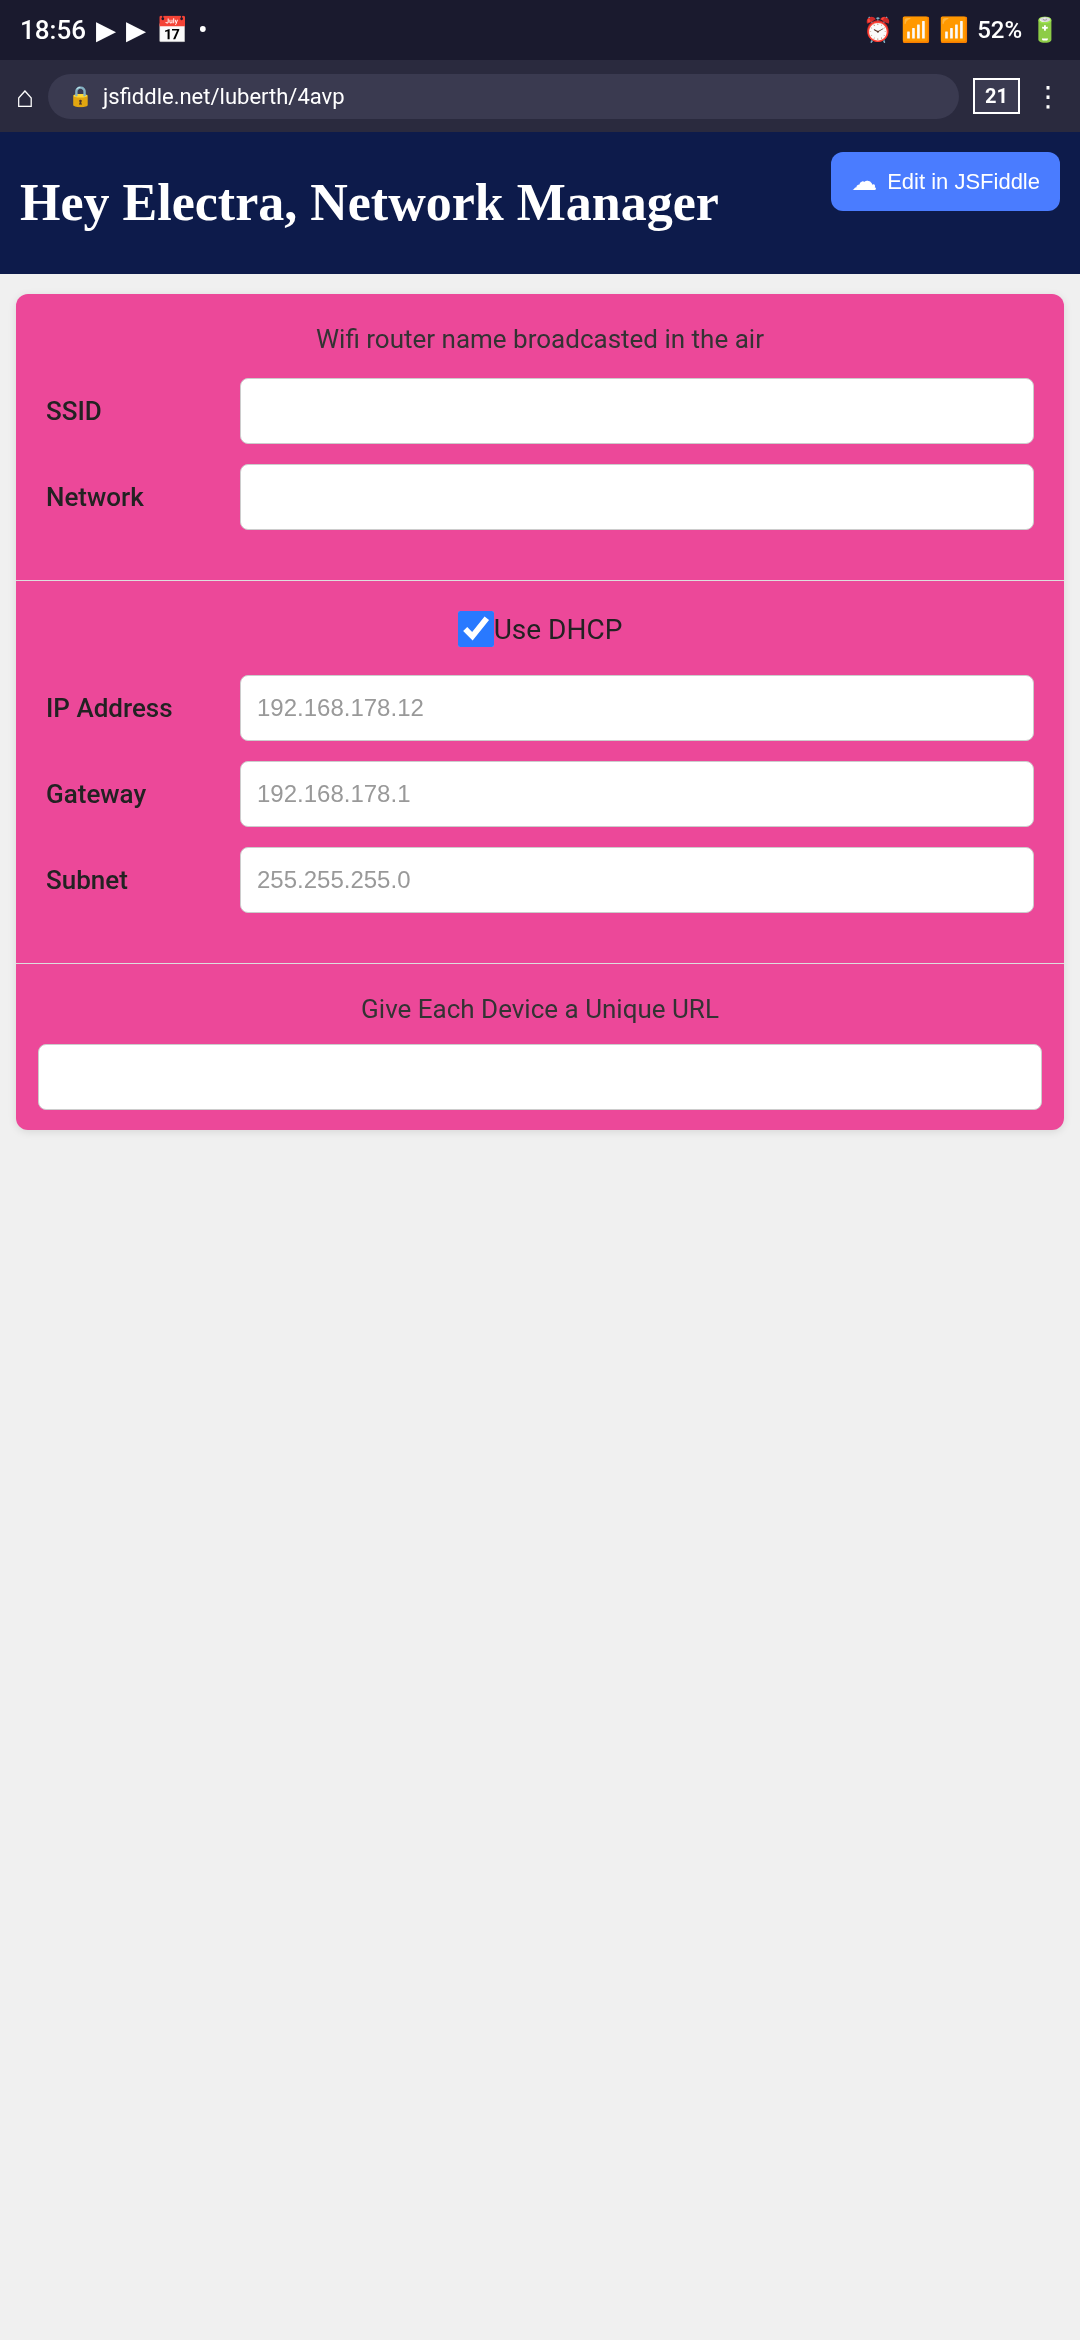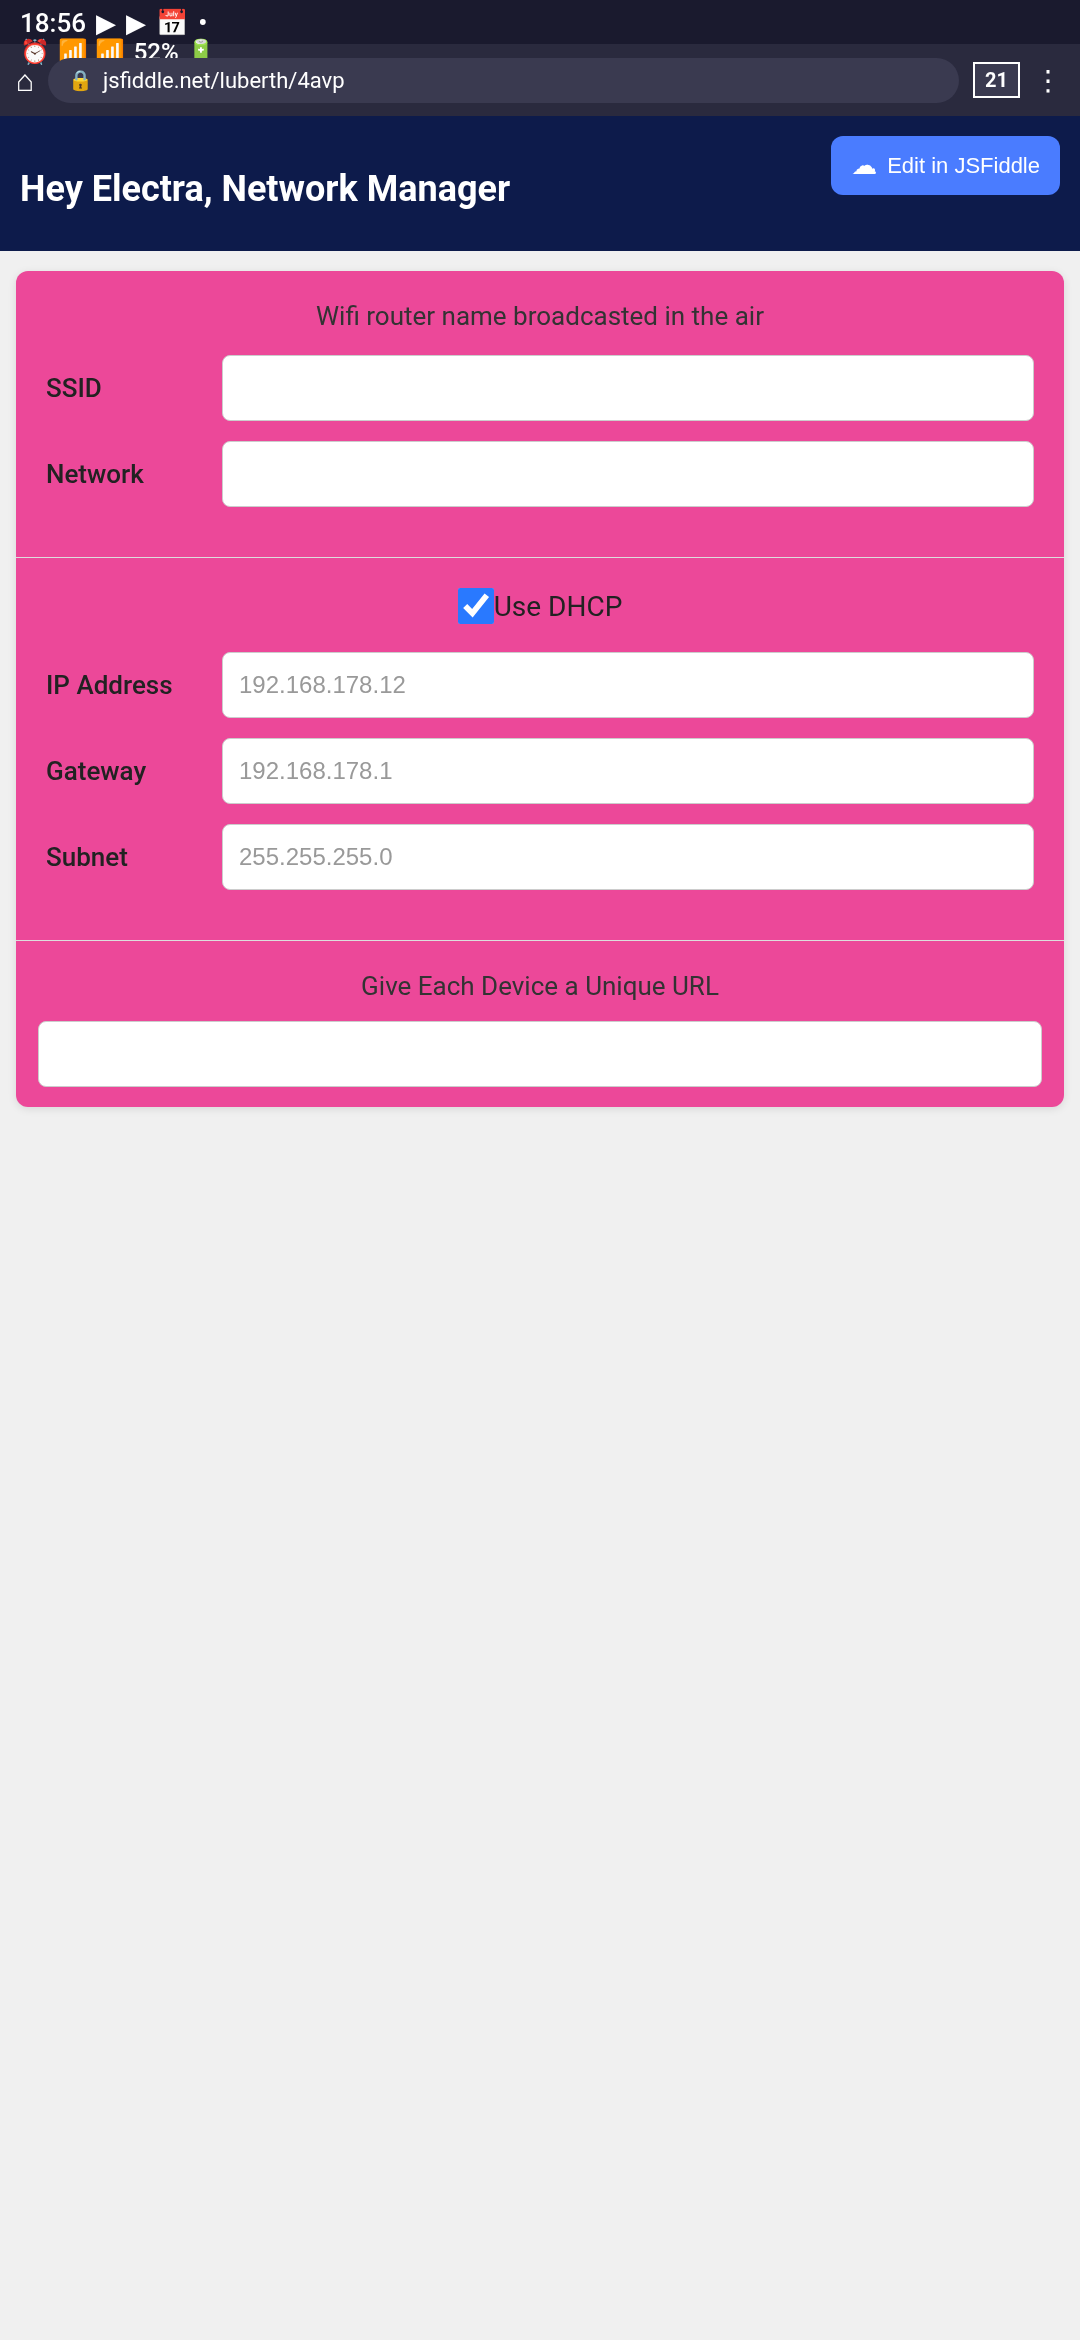--- a/index.html
+++ b/index.html
@@ -18,24 +18,23 @@
       min-height: 2340px;
     }
 
     
     .status-bar {
       background: #1a1a2e;
       color: white;
       display: flex;
       justify-content: space-between;
       padding: 8px 20px;
-      height: 44px;
+      height: 60px;
       font-size: 26px;
       font-weight: 500;
-      flex-direction: column;
     }
 
     .status-left {
       display: flex;
       align-items: center;
       gap: 10px;
     }
 
     .status-right {
       display: flex;
@@ -118,24 +117,25 @@
       cursor: pointer;
       font-weight: 500;
     }
 
     .jsfiddle-cloud-icon {
       font-size: 26px;
     }
 
     .app-title {
       color: white;
-      font-size: 36px;
+      font-size: 52px;
       font-weight: bold;
-      margin-top: 22px;
+      margin-top: 10px;
       line-height: 1.2;
+      font-family: Liberation Serif, serif;
     }
 
     
     .main-content {
       background: #f0f0f0;
       padding: 20px 16px;
     }
 
     
     .form-card {
@@ -159,21 +159,21 @@
       text-align: center;
       font-size: 26px;
       color: #333;
       margin-bottom: 24px;
     }
 
     .form-row {
       display: flex;
       align-items: center;
       margin-bottom: 20px;
-      gap: 16px;
+      gap: 34px;
     }
 
     .form-label {
       font-size: 26px;
       font-weight: 500;
       color: #222;
       min-width: 160px;
     }
 
     .form-input {

